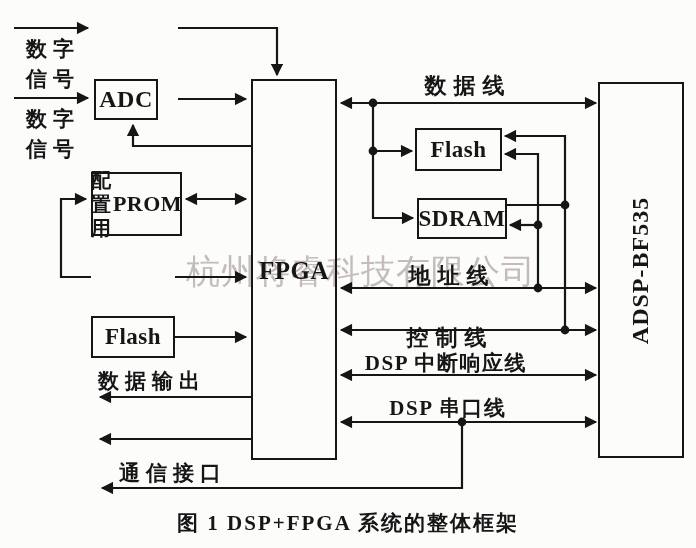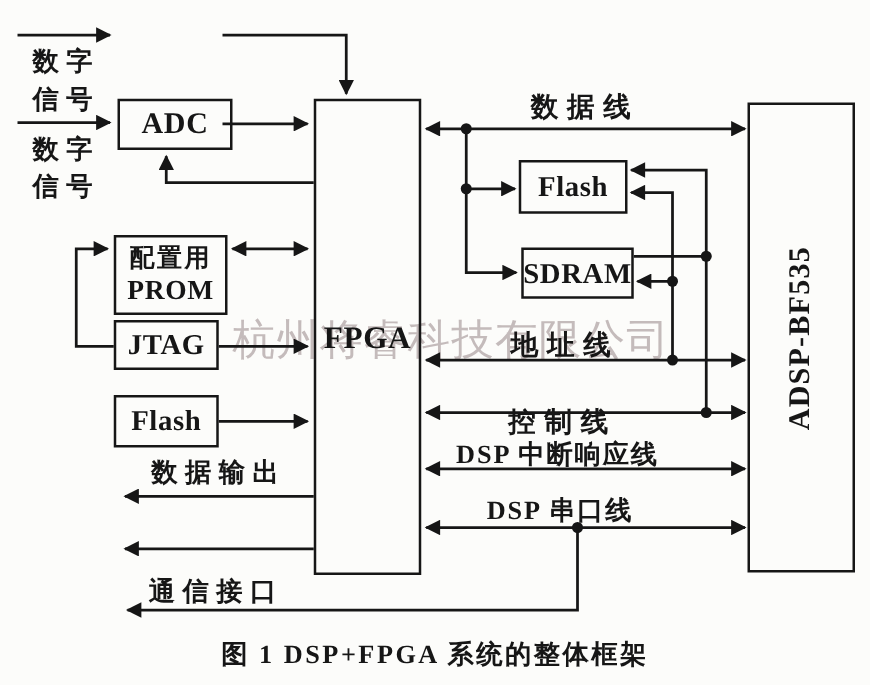--- a/index.html
+++ b/index.html
@@ -29,21 +29,21 @@
   #diagram-svg marker path{fill:var(--ink);stroke:none;}
 
   
   .box{
     position:absolute;z-index:3;box-sizing:border-box;
     border:2.2px solid var(--ink);background:transparent;
     display:flex;align-items:center;justify-content:center;
     color:var(--ink);
   }
   .box .en{font-weight:700;font-size:24px;letter-spacing:0.5px;}
-  .box.prom{flex-direction:column;line-height:1.2;margin-top:16px;}
+  .box.prom{flex-direction:row;line-height:1.2;}
   .box.prom .cn{font-weight:700;font-size:20px;letter-spacing:2px;}
   .box.prom .en{font-size:22px;}
   .box.fpga{align-items:flex-start;}
   .box.fpga .en{margin-top:176px;font-size:25px;}
   .box.adsp .en{
     transform:rotate(-90deg);white-space:nowrap;font-size:24px;letter-spacing:1px;
   }
 
   
   .lbl{
@@ -109,29 +109,26 @@
 
     <circle cx="373" cy="103" r="4.4"></circle>
     <circle cx="373" cy="151" r="4.4"></circle>
     <circle cx="565" cy="205" r="4.4"></circle>
     <circle cx="538" cy="225" r="4.4"></circle>
     <circle cx="538" cy="288" r="4.4"></circle>
     <circle cx="565" cy="330" r="4.4"></circle>
     <circle cx="462" cy="422" r="4.4"></circle>
   </svg>
 
-  <div class="box" style="left:94px;top:79px;width:92px;height:41px;">
+  <div class="box" style="left:94px;top:79px;width:64px;height:41px;">
     <span class="en">ADC</span>
   </div>
   <div class="box prom" style="left:91px;top:172px;width:91px;height:64px;">
     <span class="cn">配置用</span>
     <span class="en">PROM</span>
-  </div>
-  <div class="box" style="left:91px;top:256px;width:84px;height:40px;">
-    <span class="en" style="font-size:23px;">JTAG</span>
   </div>
   <div class="box" style="left:91px;top:316px;width:84px;height:42px;">
     <span class="en" style="font-size:23px;">Flash</span>
   </div>
   <div class="box fpga" style="left:251px;top:79px;width:86px;height:381px;">
     <span class="en">FPGA</span>
   </div>
   <div class="box" style="left:415px;top:128px;width:87px;height:43px;">
     <span class="en" style="font-size:23px;">Flash</span>
   </div>
@@ -144,18 +141,18 @@
 
   <div class="lbl wrap" style="left:26px;top:34px;letter-spacing:6px;">数字信号</div>
   <div class="lbl wrap" style="left:26px;top:104px;letter-spacing:6px;">数字信号</div>
 
   <div class="bus-lbl" style="left:338px;top:71px;">数据线</div>
   <div class="bus-lbl" style="left:322px;top:261px;">地址线</div>
   <div class="bus-lbl" style="left:320px;top:303px;margin-top:20px;">控制线</div>
   <div class="bus-lbl mixed" style="left:316px;top:349px;">DSP 中断响应线</div>
   <div class="bus-lbl mixed" style="left:318px;top:394px;">DSP 串口线</div>
 
-  <div class="lbl" style="left:121px;top:366px;letter-spacing:6px;font-family:Liberation Mono, monospace;">数据输出</div>
+  <div class="lbl" style="left:98px;top:366px;letter-spacing:6px;">数据输出</div>
   <div class="lbl" style="left:119px;top:458px;letter-spacing:6px;">通信接口</div>
 
   <div class="caption">图 1 DSP+FPGA 系统的整体框架</div>
 
 </div>
 
 </body></html>

